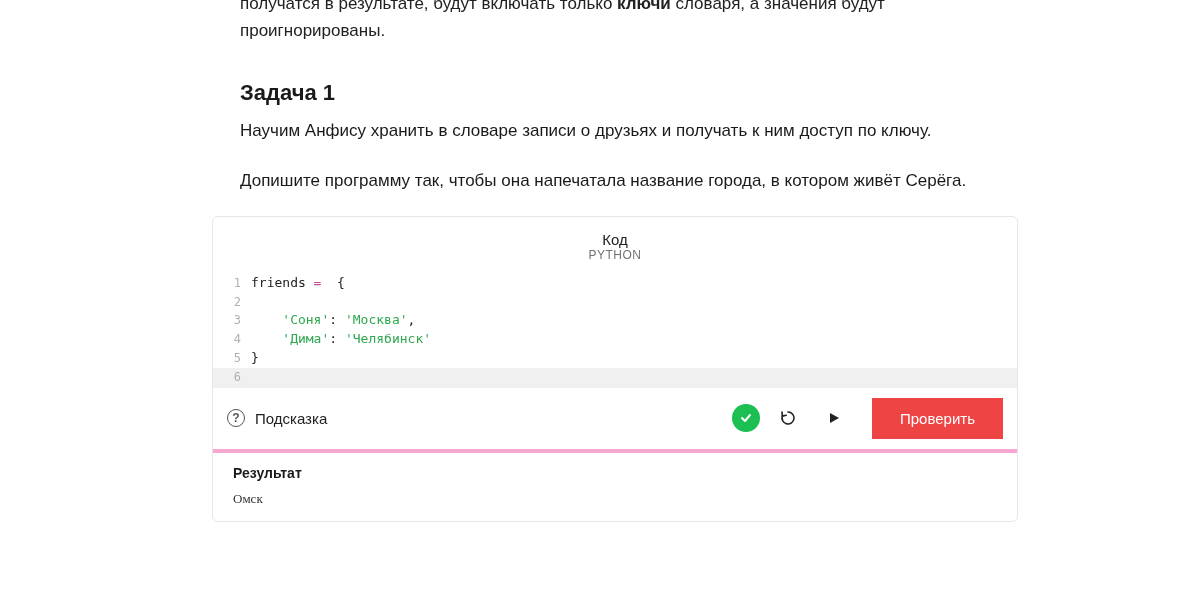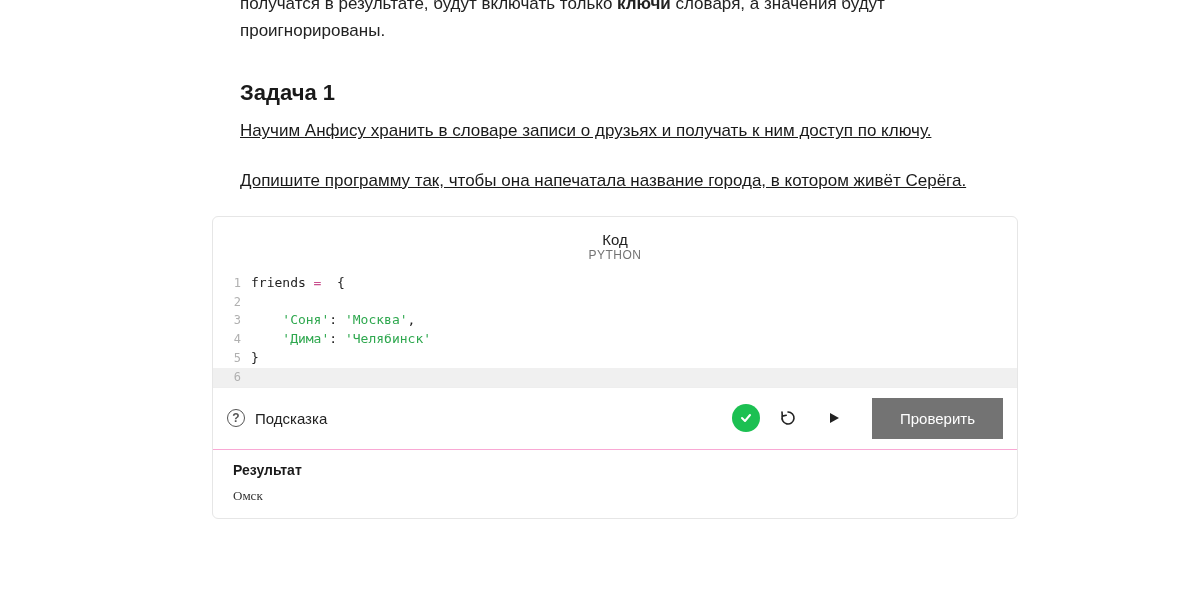--- a/index.html
+++ b/index.html
@@ -26,21 +26,20 @@
   .intro-text b { font-weight: 700; }
   .task-title {
     font-size: 22px;
     font-weight: 700;
     margin-bottom: 11px;
   }
   .task-desc {
     font-size: 17px;
     line-height: 1.6;
     margin-bottom: 22px;
-    text-decoration: underline;
   }
   .card {
     border: 1px solid #e6e6e6;
     border-radius: 6px;
     background: #fff;
     margin-left: -28px;
     margin-right: -28px;
   }
   .card-header {
     display: flex;
@@ -111,30 +110,30 @@
     background: #1cc052; color: #fff;
   }
   .icon-btn {
     width: 36px; height: 28px;
     display: inline-flex;
     align-items: center;
     justify-content: center;
     cursor: pointer;
   }
   .check-btn {
-    background: #737373;
+    background: #ef4444;
     color: #fff;
     font-size: 15px;
     padding: 12px 28px;
     border: none;
     cursor: pointer;
     margin-left: 10px;
   }
   .result-section {
-    border-top: 1px solid #f9a8d4;
+    border-top: 4px solid #f9a8d4;
     padding: 12px 20px 14px 20px;
   }
   .result-label {
     font-size: 14px;
     font-weight: 600;
     margin-bottom: 10px;
   }
   .result-output {
     font-family: Liberation Serif, serif;
     font-size: 13px;

